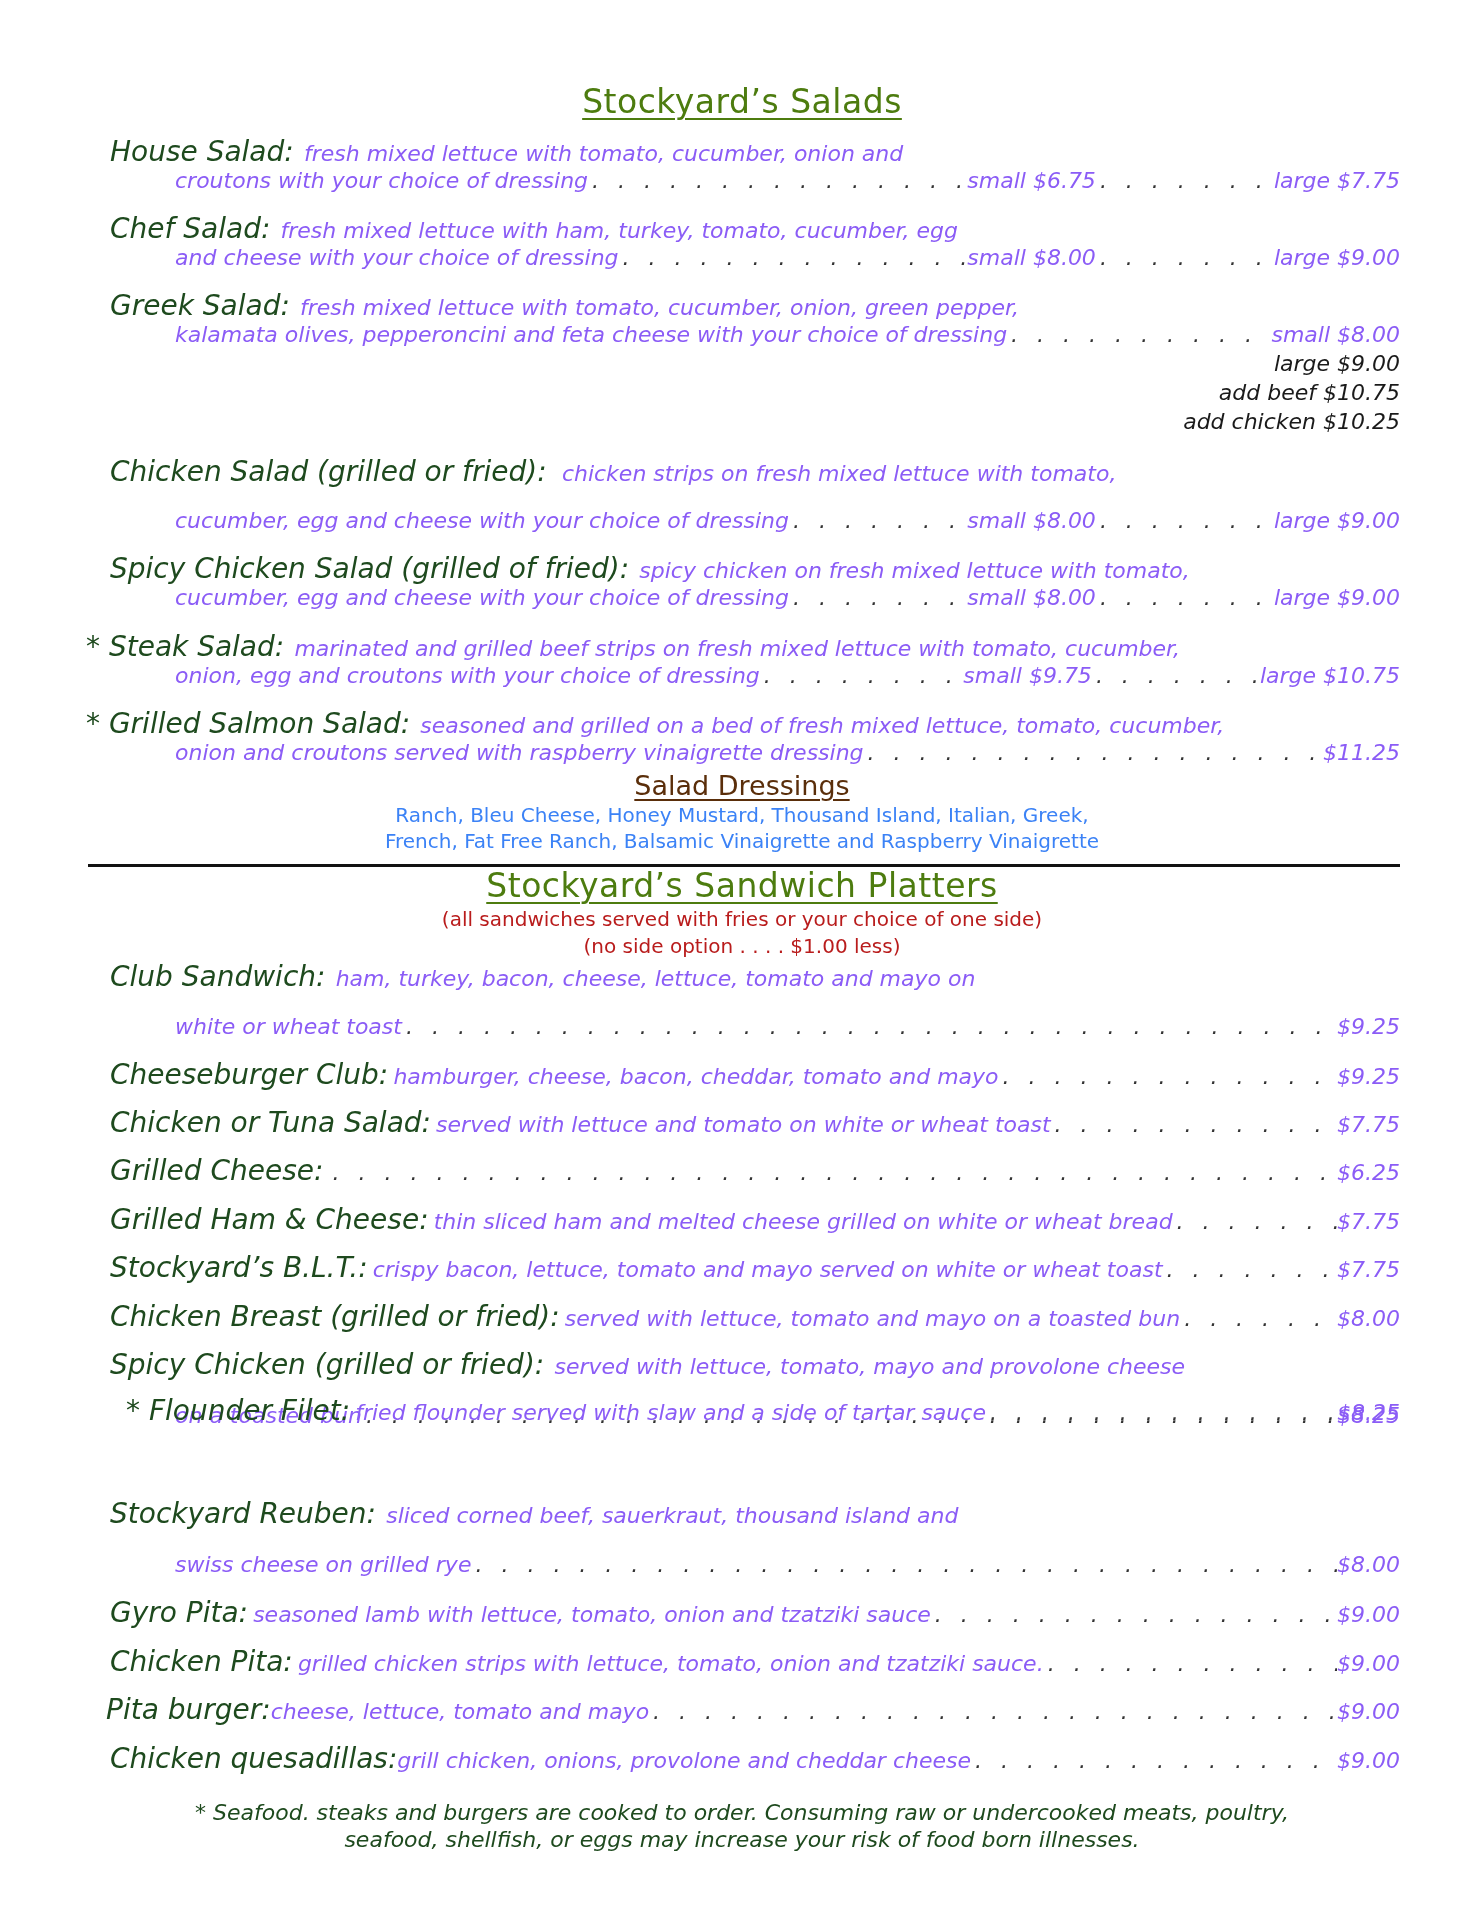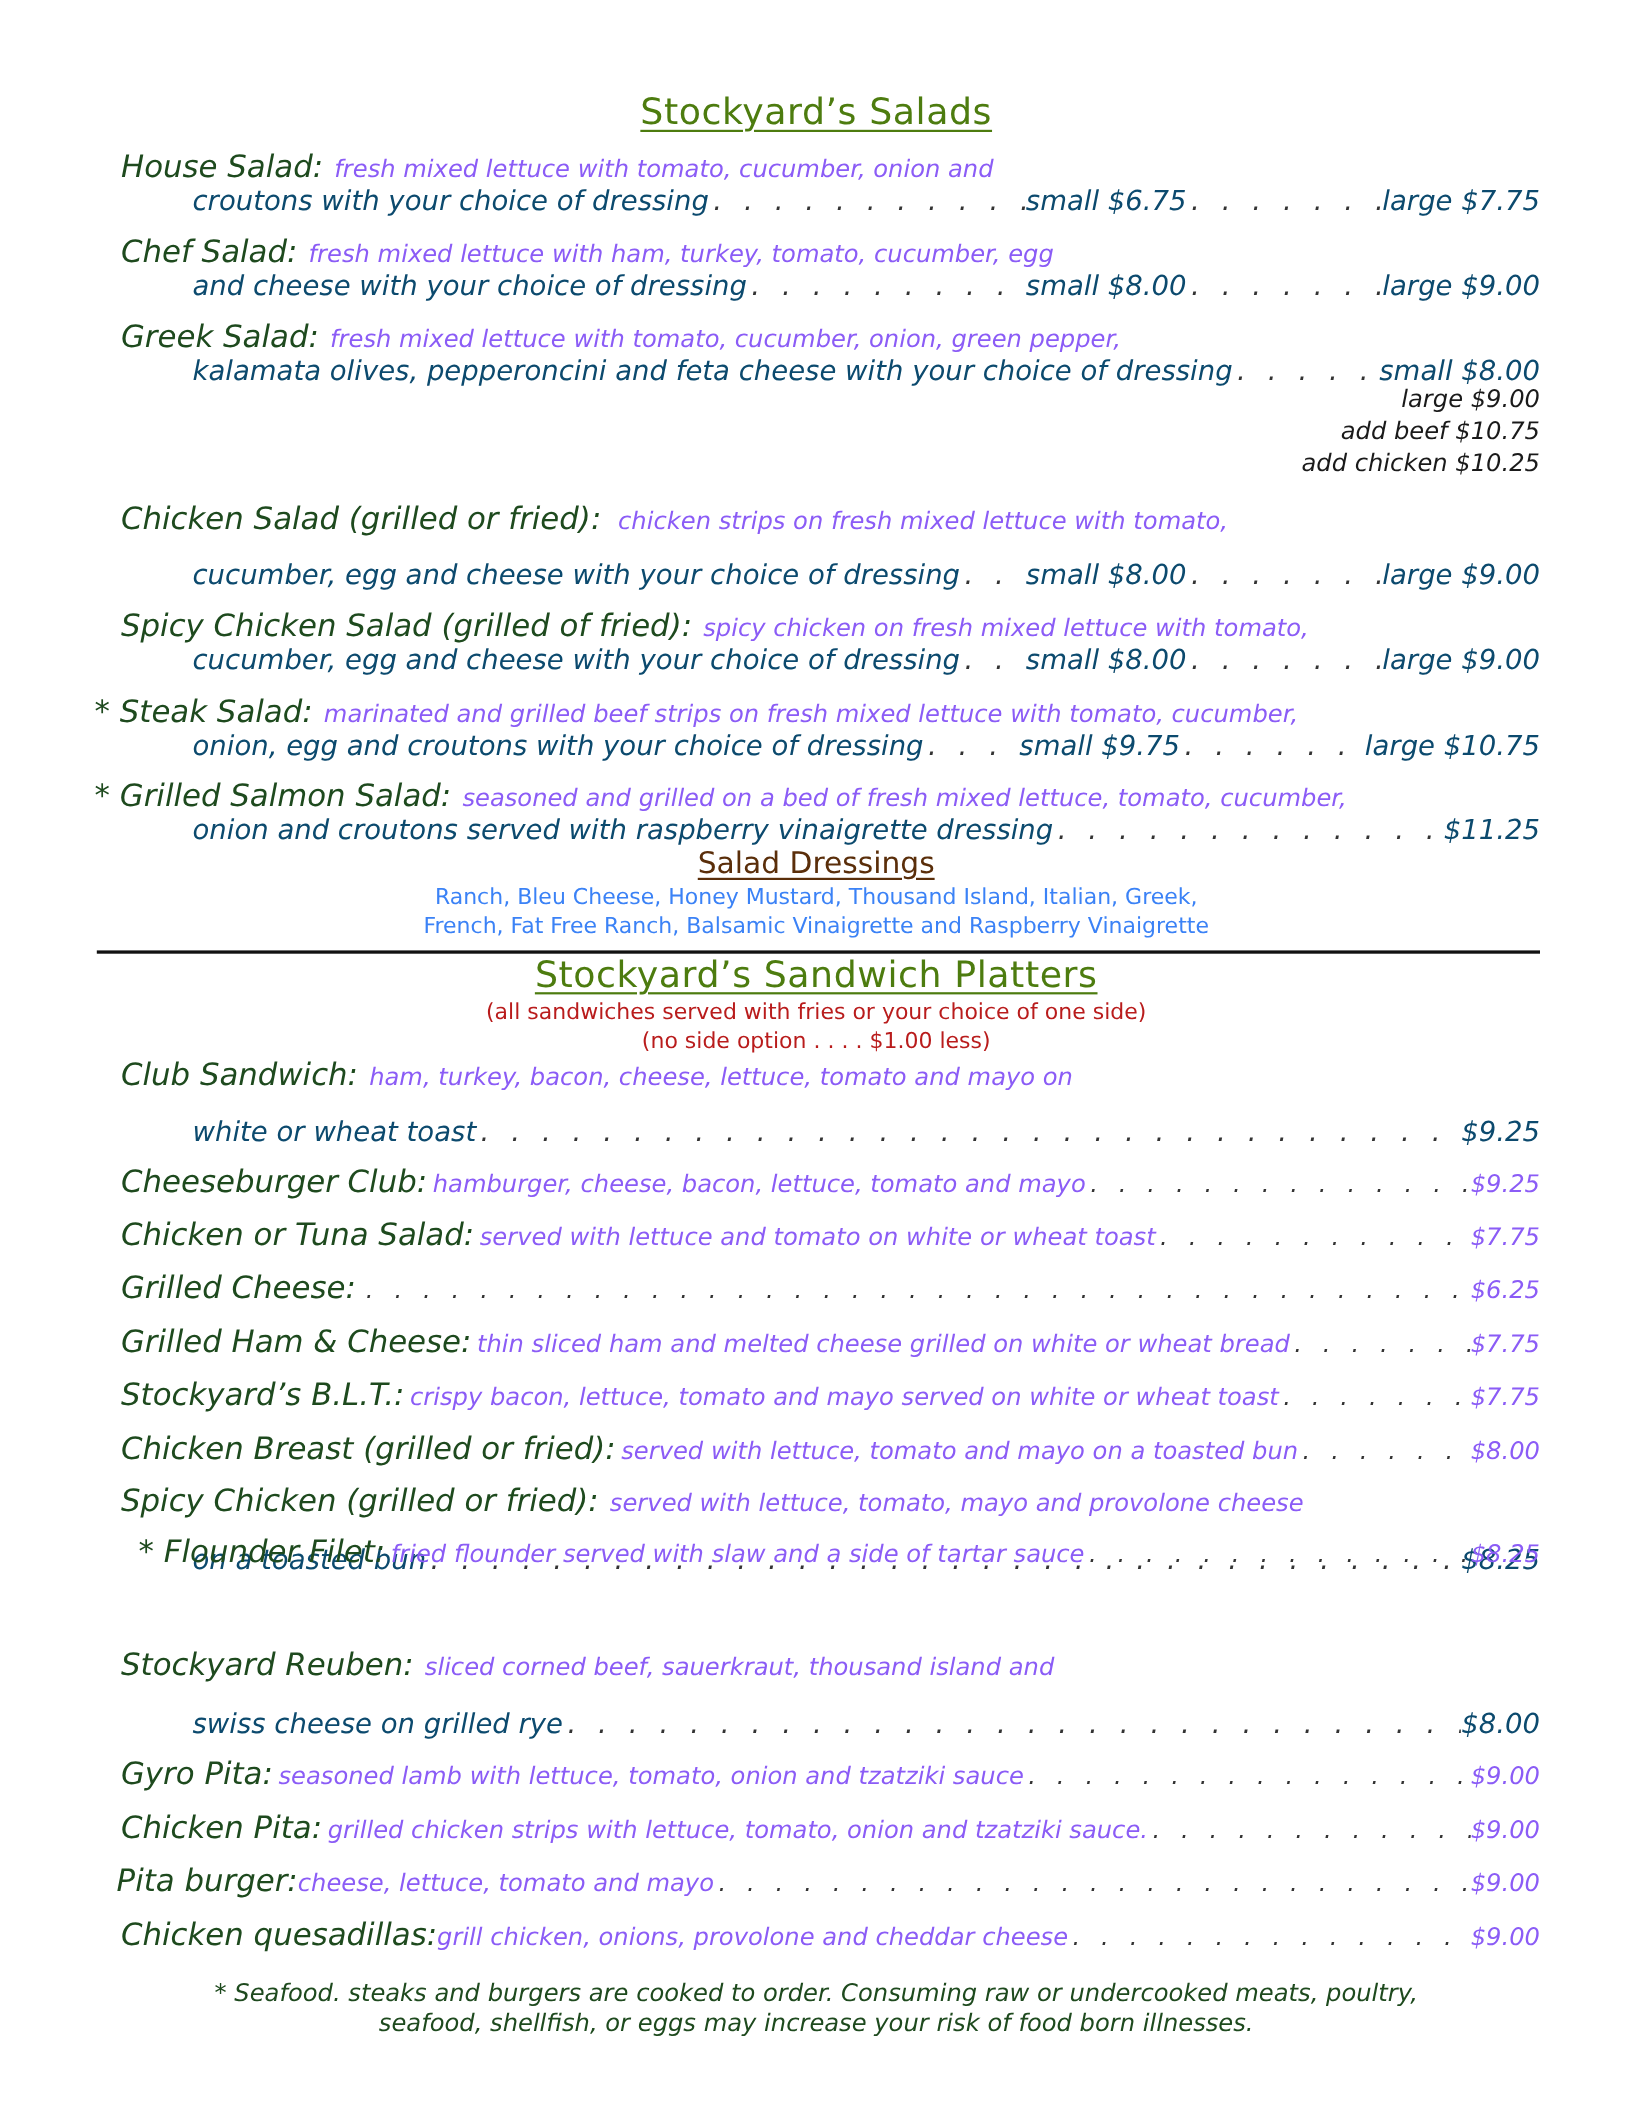--- a/index.html
+++ b/index.html
@@ -12,21 +12,21 @@
   .subtitle { left: 0; width: 1484px; text-align: center; color: #5a2e0a;
               font-size: 27px; text-decoration: underline; text-decoration-thickness: 2px;
               text-underline-offset: 4px; }
   .center-note { left: 0; width: 1484px; text-align: center; font-size: 20px; color: #3b82f6; }
   .green-note { color: #b91c1c; }
   .item-name { color: #1e4a1e; font-size: 28px; }
   .item-desc { font-size: 22px; color: #8b5cf6; font-style: italic; }
   .line1 { left: 110px; font-style: italic; }
   .line1.star { left: 86px; }
   .line2 { left: 175px; right: 84px; display: flex; align-items: baseline;
-           font-size: 25px; font-style: italic; color: #0c4a6e; }
+           font-size: 22px; font-style: italic; color: #8b5cf6; }
   .line2 .lead { flex: 1 1 auto; overflow: hidden; white-space: nowrap; color: #333;
                  letter-spacing: 6px; padding: 0 4px; }
   .line2 .lead::after { content: ". . . . . . . . . . . . . . . . . . . . . . . . . . . . . . . . . . . . . . . . . . . . . . . . . . . . . . . . . . . . . . . . . . . ."; }
   .price { flex: 0 0 auto; }
   .single { left: 110px; right: 84px; display: flex; align-items: baseline; font-style: italic; }
   .single.star { left: 86px; }
   .single .lead { flex: 1 1 auto; overflow: hidden; white-space: nowrap; color: #333;
                   letter-spacing: 6px; padding: 0 4px; font-size: 22px; }
   .single .lead::after { content: ". . . . . . . . . . . . . . . . . . . . . . . . . . . . . . . . . . . . . . . . . . . . . . . . . . . . . . . . . . . . . . . . . . . ."; }
   .right-price { right: 84px; text-align: right; font-size: 22px; font-style: italic; }
@@ -137,21 +137,21 @@
   <span class="item-desc">ham, turkey, bacon, cheese, lettuce, tomato and mayo on</span>
 </div>
 <div class="abs line2" style="top:1014px;">
   <span>white or wheat toast</span>
   <span class="lead"></span>
   <span class="price">$9.25</span>
 </div>
 
 <div class="abs single" style="top:1058px;">
   <span class="item-name">Cheeseburger Club:</span>&nbsp;
-  <span class="item-desc">hamburger, cheese, bacon, lettuce, tomato and mayo</span>
+  <span class="item-desc">hamburger, cheese, bacon, cheddar, tomato and mayo</span>
   <span class="lead"></span>
   <span class="item-desc price">$9.25</span>
 </div>
 <div class="abs single" style="top:1106px;">
   <span class="item-name">Chicken or Tuna Salad:</span>&nbsp;
   <span class="item-desc">served with lettuce and tomato on white or wheat toast</span>
   <span class="lead"></span>
   <span class="item-desc price">$7.75</span>
 </div>
 <div class="abs single" style="top:1154px;">

